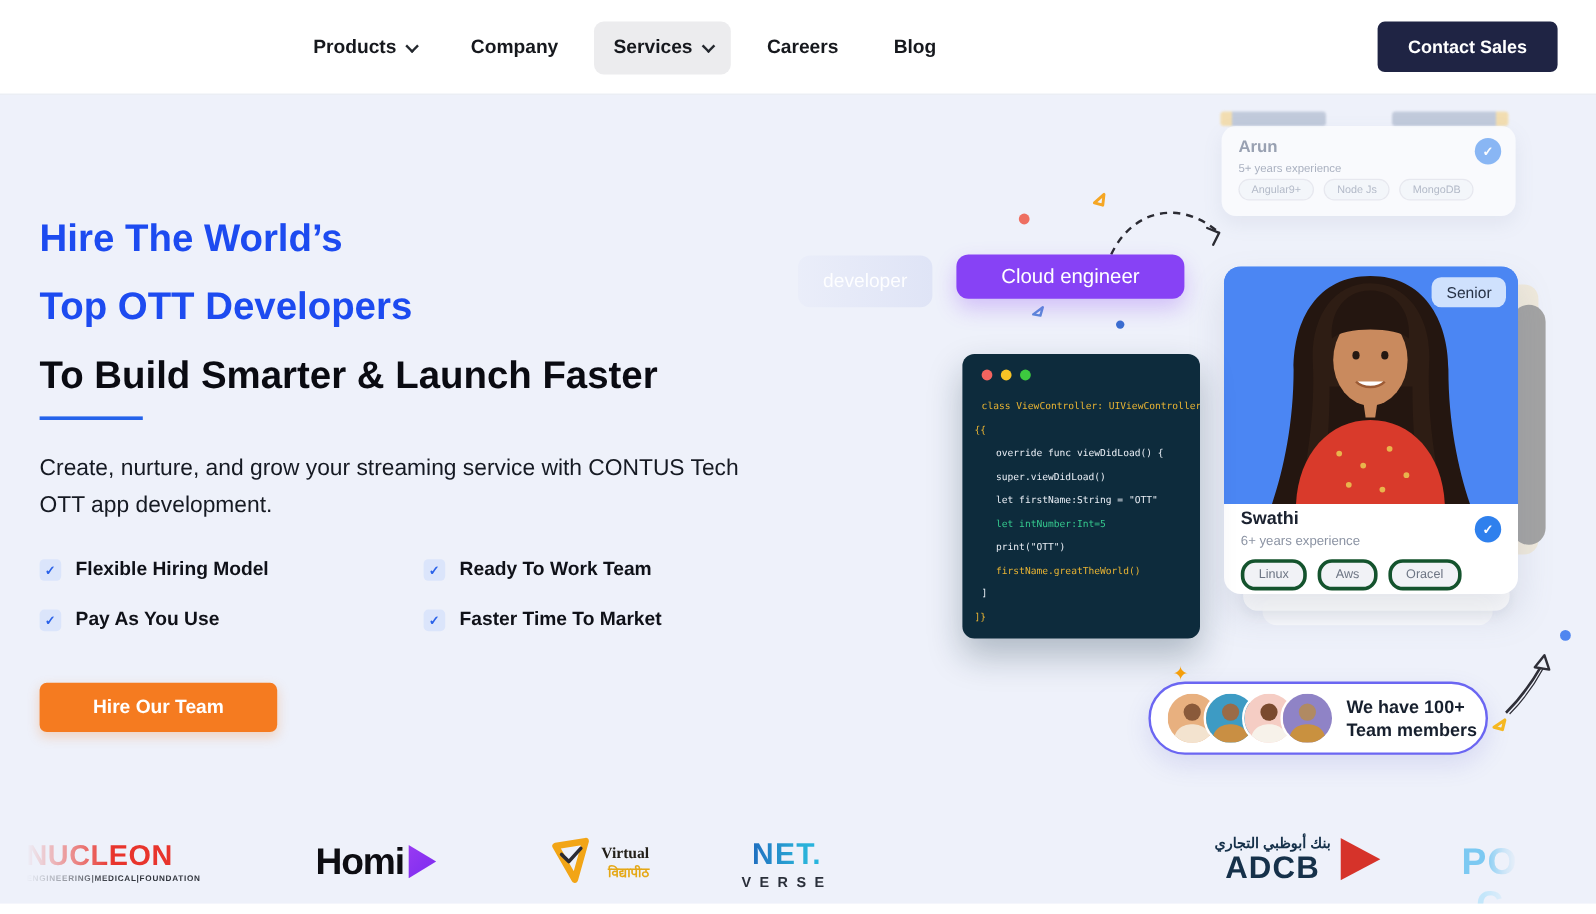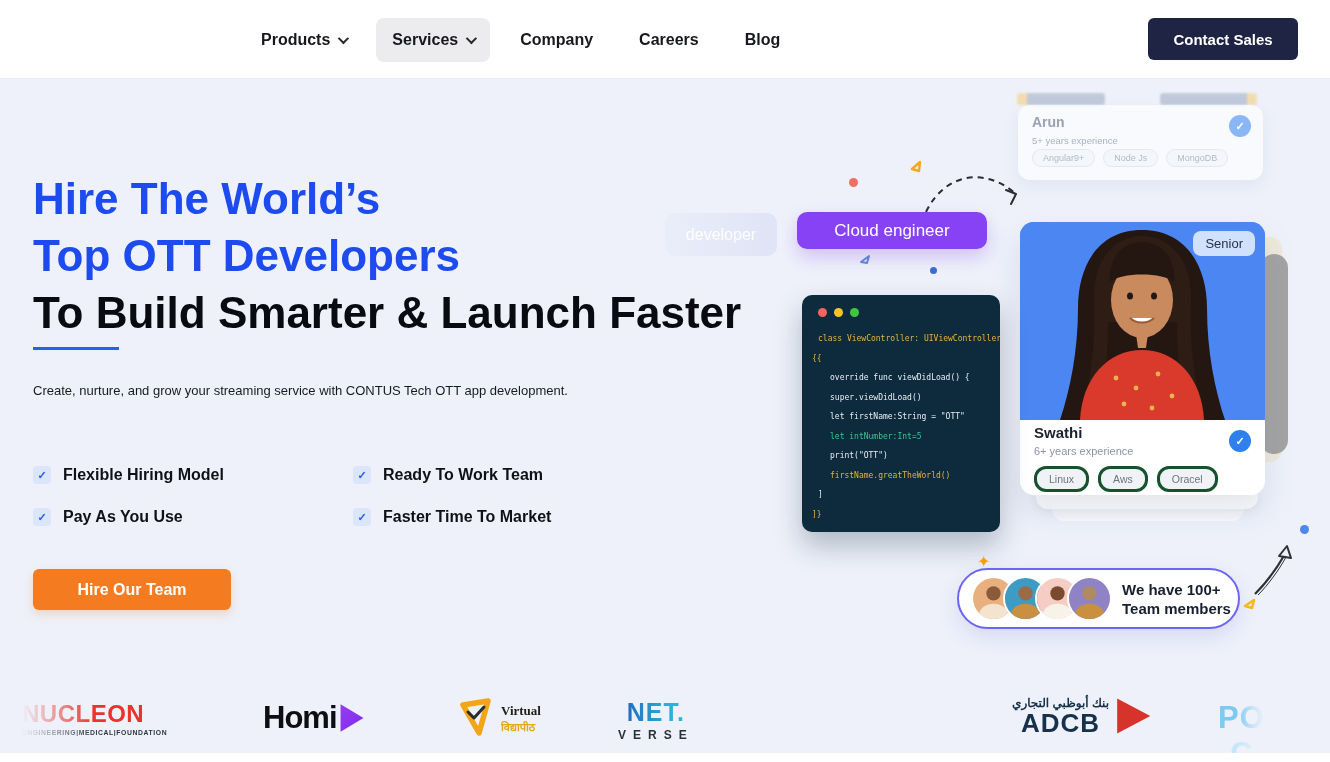--- a/index.html
+++ b/index.html
@@ -15,25 +15,25 @@
   .logo-line1 { position:absolute; left:20px; top:12px; font-size:29px; font-weight:800; color:#2258d6; letter-spacing:1px; }
   .logo-line2 { position:absolute; left:21px; top:42px; font-size:22px; font-weight:800; color:#2258d6; letter-spacing:3px; }
   .santa-hat { position:absolute; left:2px; top:-2px; width:40px; height:36px; transform:rotate(-8deg); }
   .nav { position:absolute; left:245px; top:0; height:79px; display:flex; align-items:center; gap:14px; }
   .nav-item { display:flex; align-items:center; gap:8px; padding:13px 16px; font-size:16px; font-weight:600; color:#16181d; cursor:pointer; border-radius:8px; }
   .nav-item.active { background:#ececee; }
   .chev { width:8px; height:8px; border-right:2px solid #24282e; border-bottom:2px solid #24282e; transform:rotate(45deg) translateY(-2px); }
   .contact-btn { position:absolute; right:32px; top:18px; width:150px; height:42px; background:#1f2444; color:#ffffff; font-size:15px; font-weight:700; border:none; border-radius:6px; display:flex; align-items:center; justify-content:center; cursor:pointer; font-family:"Liberation Sans",sans-serif; }
 
   
-  .hero-title { position:absolute; left:33px; top:170px; font-size:44px; line-height:57px; font-weight:800; z-index:5; }
+  .hero-title { position:absolute; left:33px; top:170px; font-size:32px; line-height:57px; font-weight:800; z-index:5; }
   .t-blue { color:#1d4bf0; display:block; }
   .t-dark { color:#0a0b12; display:block; }
   .title-underline { position:absolute; left:33px; top:347px; width:86px; height:3px; background:#2563eb; }
-  .hero-desc { position:absolute; left:33px; top:376px; width:585px; font-size:13px; line-height:30.5px; color:#161a23; z-index:5; }
+  .hero-desc { position:absolute; left:33px; top:376px; width:585px; font-size:19px; line-height:30.5px; color:#161a23; z-index:5; }
   .features { position:absolute; left:33px; top:466px; display:grid; grid-template-columns:320px 300px; row-gap:24px; z-index:5; }
   .feature { display:flex; align-items:center; gap:12px; font-size:16px; font-weight:600; color:#0f1118; }
   .check-box { width:18px; height:18px; border-radius:4px; background:#dbe5fb; color:#2a62e9; font-size:11px; font-weight:700; display:flex; align-items:center; justify-content:center; flex:0 0 18px; }
   .cta-btn { position:absolute; left:33px; top:569px; width:198px; height:41px; background:#f57b20; color:#ffffff; font-size:16px; font-weight:700; border:none; border-radius:6px; display:flex; align-items:center; justify-content:center; cursor:pointer; z-index:5; box-shadow:0 4px 10px rgba(245,123,32,.25); font-family:"Liberation Sans",sans-serif; }
 
   
   .blur-bar { position:absolute; height:12px; border-radius:3px; filter:blur(1px); opacity:.8; z-index:2; }
   .blur-bar.b1 { left:1017px; top:93px; width:88px; background:linear-gradient(90deg,#f3d9a0 0 10px,#b7c1d4 10px); }
   .blur-bar.b2 { left:1160px; top:93px; width:97px; background:linear-gradient(90deg,#b7c1d4 0 87px,#f3d9a0 87px); }
 
@@ -82,21 +82,21 @@
 
   
   .team-pill { position:absolute; left:957px; top:568px; width:283px; height:61px; background:#ffffff; border:2px solid #6b66f2; border-radius:31px; z-index:4; box-shadow:0 8px 20px rgba(90,90,200,.15); display:flex; align-items:center; }
   .avatars { display:flex; margin-left:12px; }
   .avatar { width:45px; height:45px; border-radius:50%; border:2px solid #ffffff; overflow:hidden; margin-left:-13px; }
   .avatar:first-child { margin-left:0; }
   .team-text { margin-left:10px; font-size:15px; line-height:19px; font-weight:700; color:#17202e; }
   .sparkle { position:absolute; left:977px; top:552px; font-size:16px; color:#f59e0b; z-index:5; }
 
   
-  .logo-strip { position:absolute; left:0; top:692px; width:1330px; height:61px; z-index:6; }
+  .logo-strip { position:absolute; left:0; top:692px; width:1330px; height:61px; z-index:6;text-align:right; }
   .brand { position:absolute; display:flex; align-items:center; }
   .nucleon { left:22px; top:8px; flex-direction:column; align-items:flex-start;
     -webkit-mask-image:linear-gradient(90deg,transparent 0,rgba(0,0,0,.4) 20%,#000 50%); mask-image:linear-gradient(90deg,transparent 0,rgba(0,0,0,.4) 20%,#000 50%); }
   .nucleon-name { font-size:24px; font-weight:800; color:#e8342c; letter-spacing:.5px; }
   .nucleon-tag { font-size:6.8px; font-weight:700; color:#30343c; letter-spacing:.6px; margin-top:1px; }
   .homi { left:263px; top:8px; }
   .homi-name { font-size:31px; font-weight:800; color:#0d0d12; letter-spacing:-1px; }
   .homi-play { width:26px; height:30px; margin-left:2px; background:linear-gradient(135deg,#9a3bf2,#7a2bf0); clip-path:polygon(8% 4%, 96% 50%, 8% 96%); border-radius:4px; }
   .virtual { left:455px; top:5px; gap:6px; }
   .virtual-text { display:flex; flex-direction:column; }
@@ -123,26 +123,26 @@
 <body>
 
 <div class="page">
 
   <header class="header">
     <nav class="nav">
       <div class="nav-item">
         <span>Products</span>
         <span class="chev"></span>
       </div>
+      <div class="nav-item">
+        <span>Company</span>
+      </div>
       <div class="nav-item active">
         <span>Services</span>
         <span class="chev"></span>
-      </div>
-      <div class="nav-item">
-        <span>Company</span>
       </div>
       <div class="nav-item">
         <span>Careers</span>
       </div>
       <div class="nav-item">
         <span>Blog</span>
       </div>
     </nav>
     <button class="contact-btn">Contact Sales</button>
   </header>

